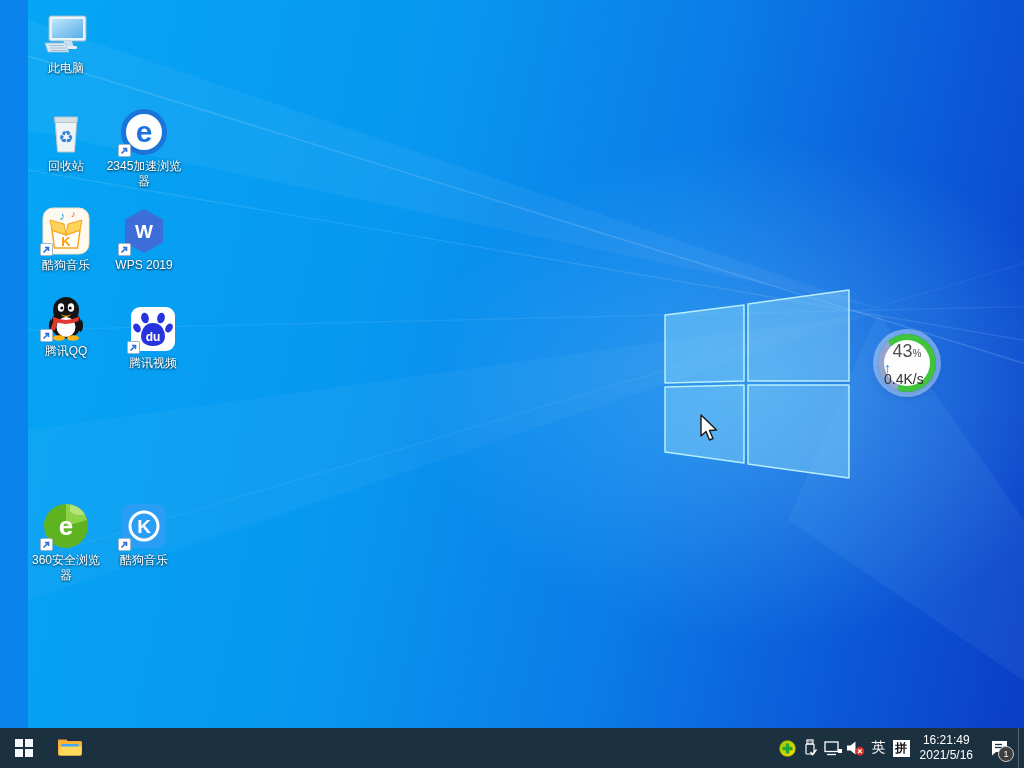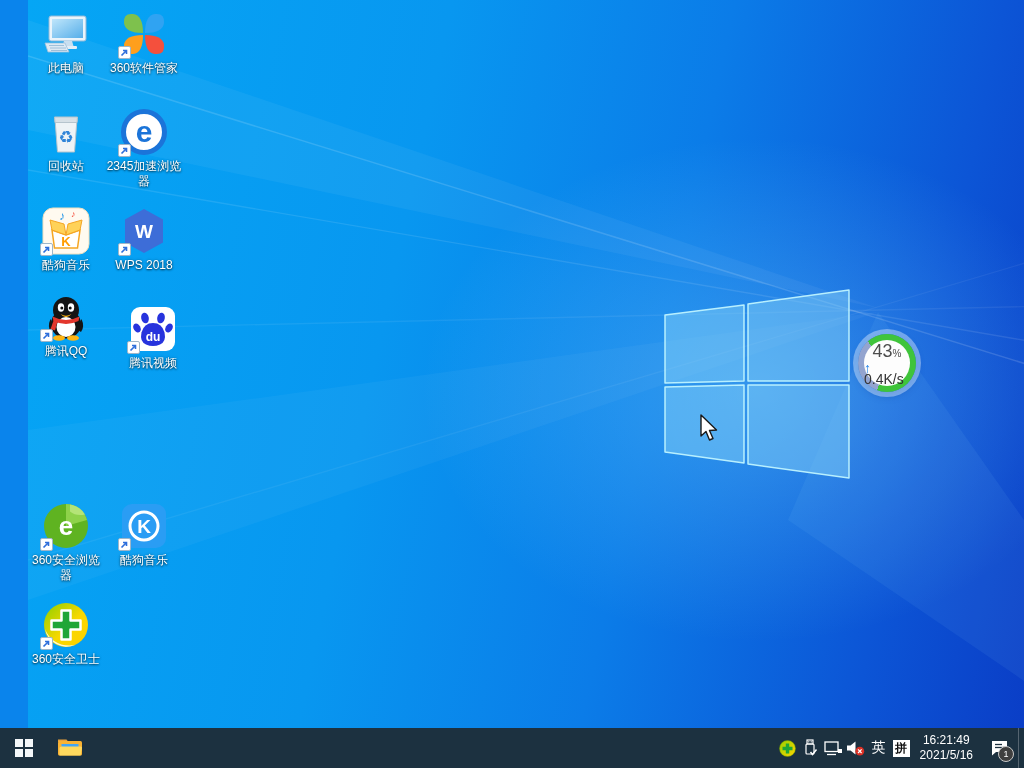--- a/index.html
+++ b/index.html
@@ -31,21 +31,21 @@
     text-shadow:0 1px 2px rgba(0,0,0,.65),0 0 3px rgba(0,0,0,.35);
     word-break:break-all;
   }
   .sc-badge{
     position:absolute;left:-2px;bottom:-1px;width:13px;height:13px;
     background:#fff;border:1px solid #9fb6c9;border-radius:2px;
     display:flex;align-items:center;justify-content:center;box-sizing:border-box;
   }
   
   .gauge{
-    position:absolute;left:830px;top:334px;width:58px;height:58px;border-radius:50%;
+    position:absolute;left:850px;top:334px;width:58px;height:58px;border-radius:50%;
     background:conic-gradient(#3fc43b 0deg 200deg,#93a4cf 200deg 318deg,#3fc43b 318deg 360deg);
     box-shadow:0 0 0 5px rgba(215,233,255,.45),0 3px 9px rgba(0,40,130,.35);
     display:flex;align-items:center;justify-content:center;
   }
   .gauge-inner{
     width:46px;height:46px;border-radius:50%;background:#fdfdfd;
     display:flex;flex-direction:column;align-items:center;justify-content:center;
   }
   .g-line1{font-size:18px;line-height:18px;color:#4d4d4d;}
   .g-line1 .g-pct{font-size:10px;}
@@ -198,59 +198,21 @@
       </svg>
       <span class="sc-badge">
         <svg width="9" height="9">
             <path d="M1.5,7.5 L6.5,2.5 M3,2.5 h3.5 v3.5" stroke="#2f6fdb" stroke-width="1.6" fill="none"></path>
           </svg>
       </span>
     </div>
     <div class="label">360安全浏览器</div>
   </div>
 
-  <div class="cell" style="left:0;top:597px">
-    <div class="art">
-      <svg width="48" height="48" viewBox="0 0 48 48">
-        <defs>
-            <linearGradient id="g360s" x1="0" y1="0" x2="1" y2="1">
-          <stop offset="0" stop-color="#8ccf00"></stop>
-              <stop offset="0.55" stop-color="#f8d800"></stop>
-              <stop offset="1" stop-color="#ffcf00"></stop>
-            </linearGradient>
-          </defs>
-        <circle cx="24" cy="24" r="22" fill="url(#g360s)"></circle>
-        <path d="M3,28 a22,22 0 0 0 30,16 q-22,3 -30,-16 z" fill="#ffffff" opacity="0.85"></path>
-        <path d="M19.5,9.5 h9 v10 h10 v9 h-10 v10 h-9 v-10 h-10 v-9 h10 z" fill="#1fa637" stroke="#fff" stroke-width="2.5" stroke-linejoin="round"></path>
-      </svg>
-      <span class="sc-badge">
-        <svg width="9" height="9">
-            <path d="M1.5,7.5 L6.5,2.5 M3,2.5 h3.5 v3.5" stroke="#2f6fdb" stroke-width="1.6" fill="none"></path>
-          </svg>
-      </span>
-    </div>
-    <div class="label">360安全卫士</div>
-  </div>
-
-  <div class="cell" style="left:78px;top:6px">
-    <div class="art">
-      <svg width="48" height="48" viewBox="0 0 48 48">
-        <path d="M23,23 Q23,5 13,4 Q3,3 4,13 Q5,23 23,23" fill="#7ec14d"></path>
-        <path d="M25,23 Q25,5 35,4 Q45,3 44,13 Q43,23 25,23" fill="#30a3f2"></path>
-        <path d="M23,25 Q23,43 13,44 Q3,45 4,35 Q5,25 23,25" fill="#ff9f1c"></path>
-        <path d="M25,25 Q25,43 35,44 Q45,45 44,35 Q43,25 25,25" fill="#f4503d"></path>
-      </svg>
-      <span class="sc-badge">
-        <svg width="9" height="9">
-            <path d="M1.5,7.5 L6.5,2.5 M3,2.5 h3.5 v3.5" stroke="#2f6fdb" stroke-width="1.6" fill="none"></path>
-          </svg>
-      </span>
-    </div>
-    <div class="label">360软件管家</div>
-  </div>
+
 
   <div class="cell" style="left:78px;top:104px">
     <div class="art">
       <svg width="48" height="48" viewBox="0 0 48 48">
         <circle cx="24" cy="24" r="20.5" fill="#fff" stroke="#1b74d9" stroke-width="5"></circle>
         <text x="24" y="34" font-size="30" font-weight="bold" fill="#1b74d9" text-anchor="middle">e</text>
       </svg>
       <span class="sc-badge">
         <svg width="9" height="9">
             <path d="M1.5,7.5 L6.5,2.5 M3,2.5 h3.5 v3.5" stroke="#2f6fdb" stroke-width="1.6" fill="none"></path>
@@ -265,21 +227,21 @@
       <svg width="48" height="48" viewBox="0 0 48 48">
         <polygon points="24,2 43,12.5 43,35.5 24,46 5,35.5 5,12.5" fill="#3d6dd8"></polygon>
         <text x="24" y="31" font-size="19" font-weight="bold" fill="#fff" text-anchor="middle">W</text>
       </svg>
       <span class="sc-badge">
         <svg width="9" height="9">
             <path d="M1.5,7.5 L6.5,2.5 M3,2.5 h3.5 v3.5" stroke="#2f6fdb" stroke-width="1.6" fill="none"></path>
           </svg>
       </span>
     </div>
-    <div class="label">WPS 2018</div>
+    <div class="label">WPS 2019</div>
   </div>
 
   <div class="cell" style="left:87px;top:301px">
     <div class="art">
       <svg width="48" height="48" viewBox="0 0 48 48">
         <rect x="2" y="2" width="44" height="44" rx="9" fill="#fff"></rect>
         <ellipse cx="16" cy="13" rx="3.8" ry="5.4" fill="#2733dd" transform="rotate(-12 16 13)"></ellipse>
         <ellipse cx="32" cy="13" rx="3.8" ry="5.4" fill="#2733dd" transform="rotate(12 32 13)"></ellipse>
         <ellipse cx="8" cy="23" rx="3.4" ry="4.8" fill="#2733dd" transform="rotate(-32 8 23)"></ellipse>
         <ellipse cx="40" cy="23" rx="3.4" ry="4.8" fill="#2733dd" transform="rotate(32 40 23)"></ellipse>

